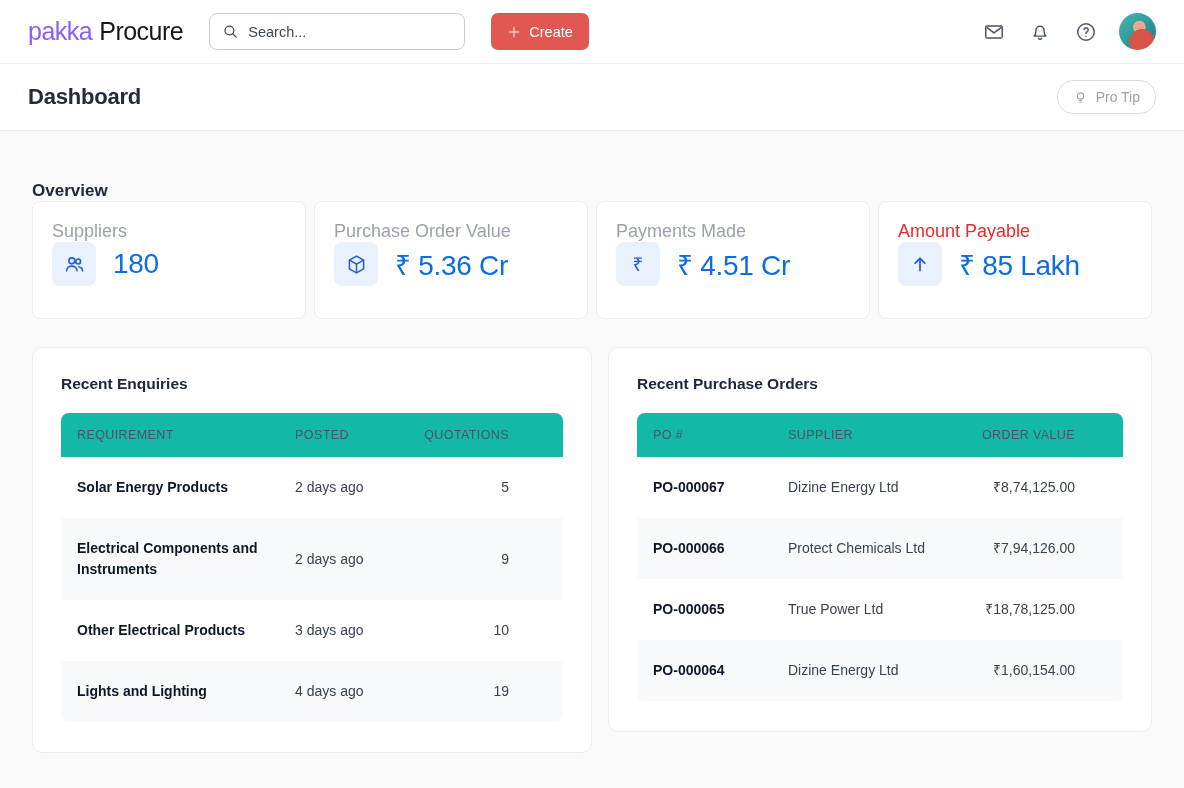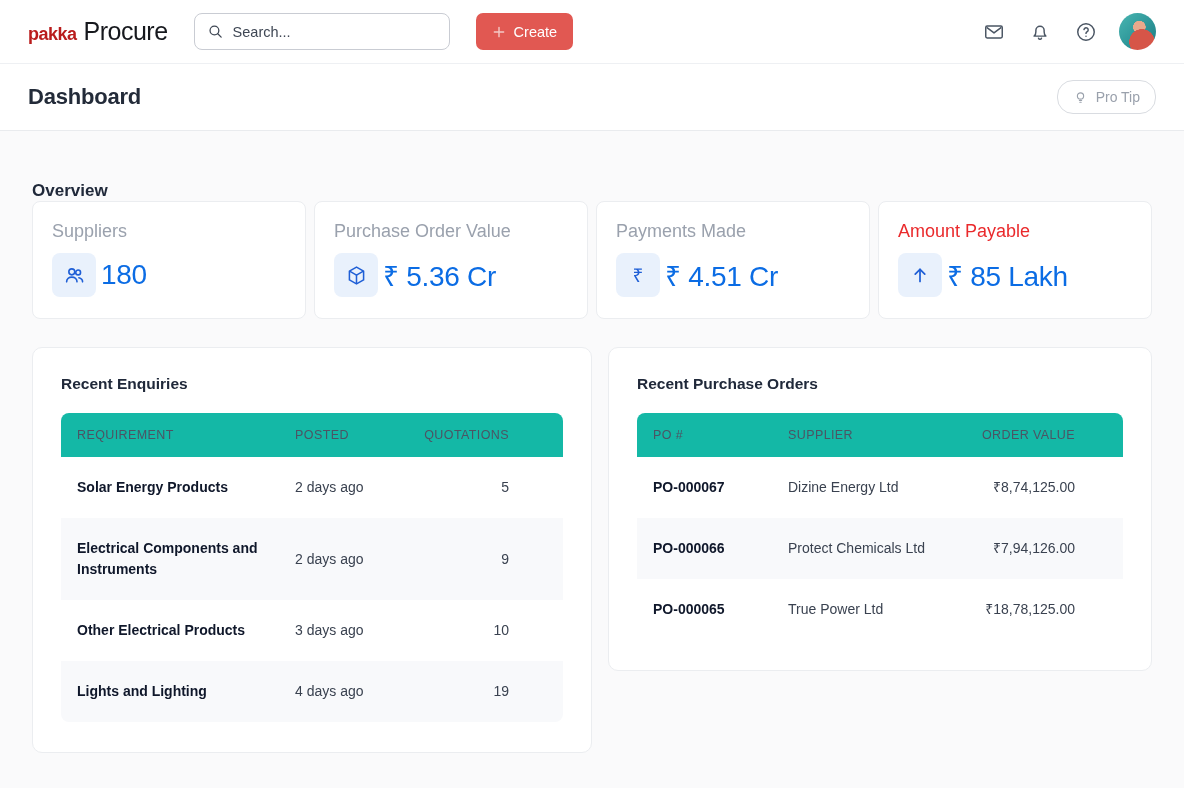--- a/index.html
+++ b/index.html
@@ -6,21 +6,21 @@
   html,body { background:#fafafb; }
   body { font-family:"Liberation Sans", sans-serif; color:#222a38; }
   .app { width:1184px; height:788px; background:#fafafb; overflow:hidden; }
 
   
   .topbar {
     height:64px; background:#fff; border-bottom:1px solid #eef0f3;
     display:flex; align-items:center; padding:0 28px; gap:26px;
   }
   .logo { display:flex; align-items:baseline; gap:7px; cursor:pointer; }
-  .logo-primary { font-size:18px; font-weight:700; color:#b91c1c; letter-spacing:-0.5px; }
+  .logo-primary { font-size:25px; font-weight:400; color:#8b5cf6; letter-spacing:-0.5px; }
   .logo-secondary { font-size:25px; font-weight:500; color:#16181d; letter-spacing:-0.5px; }
   .search-box {
     width:256px; height:37px; border:1px solid #c9ccd3; border-radius:8px;
     display:flex; align-items:center; gap:9px; padding:0 12px; background:#fff;
   }
   .search-box svg { flex:0 0 auto; }
   .search-box input {
     border:none; outline:none; width:100%; font-size:14.5px; color:#2f3744;
     font-family:"Liberation Sans", sans-serif; background:transparent;
   }
@@ -56,21 +56,21 @@
   .content { padding:50px 32px 0 32px; }
   .section-title { font-size:17px; font-weight:700; color:#20293a; }
 
   .stat-row { display:flex; gap:8px; }
   .stat-card {
     flex:1 1 0; background:#fff; border:1px solid #ebedf0; border-radius:8px;
     height:118px; padding:19px 19px;
   }
   .stat-label { font-size:18px; font-weight:400; color:#9aa1ad; }
   .stat-label.red { color:#ea2a2c; }
-  .stat-body { display:flex; align-items:center; gap:5px; margin-top:11px; }
+  .stat-body { display:flex; align-items:center; gap:17px; margin-top:0; }
   .icon-chip {
     width:44px; height:44px; border-radius:8px; background:#e9f1fc;
     display:flex; align-items:center; justify-content:center;
   }
   .icon-chip .rupee-glyph { font-size:19px; color:#1f5fd6; }
   .stat-value { font-size:28px; font-weight:500; color:#0b6ce4; letter-spacing:-0.3px; }
 
   .panel-row { display:flex; gap:16px; margin-top:28px; align-items:flex-start; }
   .panel {
     background:#fff; border:1px solid #ebedf0; border-radius:10px; padding:27px 28px 30px 28px;
@@ -290,19 +290,24 @@
             <tr>
               <td class="primary">PO-000066</td>
               <td>Protect Chemicals Ltd</td>
               <td class="col-right">₹7,94,126.00</td>
             </tr>
             <tr>
               <td class="primary">PO-000065</td>
               <td>True Power Ltd</td>
               <td class="col-right">₹18,78,125.00</td>
             </tr>
+            <tr>
+              <td class="primary">PO-000064</td>
+              <td>Dizine Energy Ltd</td>
+              <td class="col-right">₹1,60,154.00</td>
+            </tr>
           </tbody>
         </table>
       </section>
 
     </div>
   </main>
 </div>
 
 </body></html>

